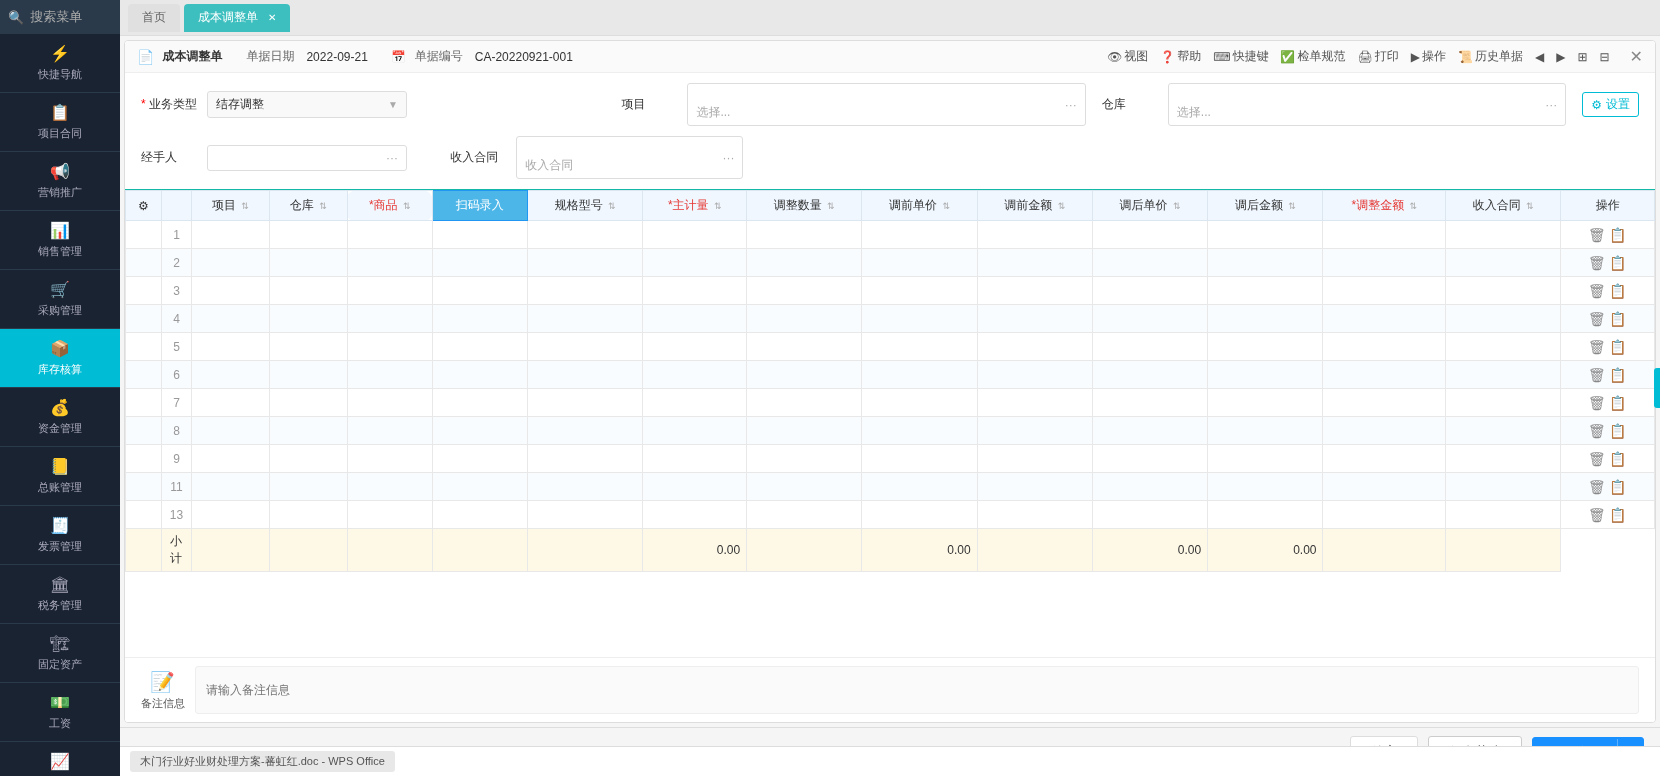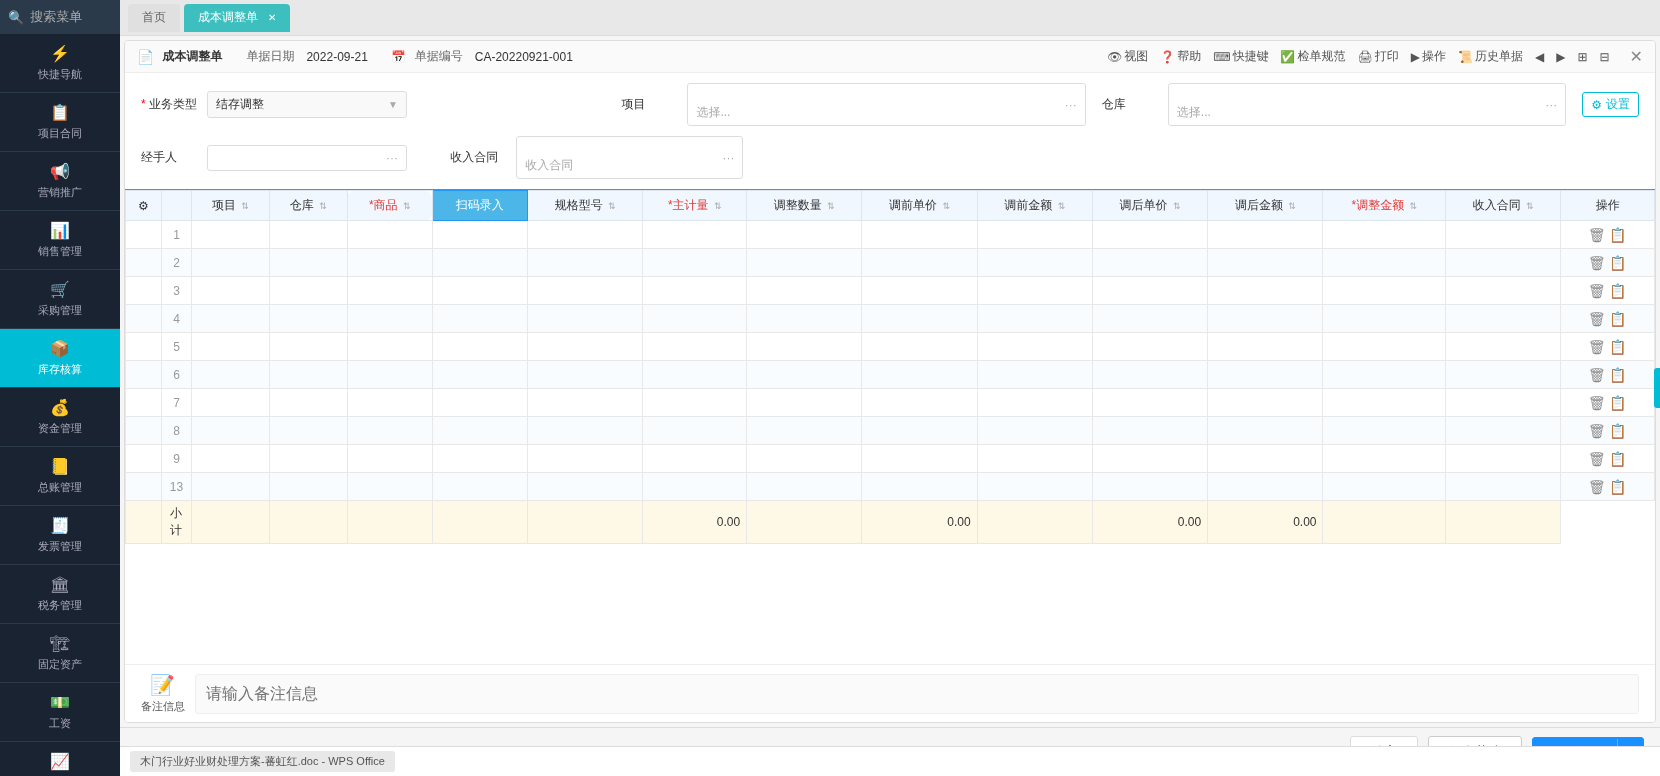--- a/index.html
+++ b/index.html
@@ -259,24 +259,24 @@
       gap: 2px;
       color: #555;
       font-size: 11px;
     }
     .notes-icon { font-size: 20px; color: #555; }
     .notes-input {
       flex: 1;
       border: 1px solid #eee;
       border-radius: 3px;
       padding: 6px 10px;
-      font-size: 16px;
+      font-size: 12px;
       color: #aaa;
       background: #fafafa;
-      height: 40px;
+      height: 48px;
     }
 
     
     .bottom-bar {
       display: flex;
       align-items: center;
       justify-content: flex-end;
       padding: 8px 16px;
       background: #f5f5f5;
       border-top: 1px solid #ddd;
@@ -797,20 +797,43 @@
               <td></td>
               <td>
     <div class="action-cell">
       <span class="action-btn" title="删除">🗑</span>
       <span class="action-btn" title="复制">📋</span>
     </div>
               </td>
             </tr>
             <tr>
               <td></td>
+              <td class="row-num">11</td>
+              <td></td>
+              <td></td>
+              <td></td>
+              <td></td>
+              <td></td>
+              <td></td>
+              <td></td>
+              <td></td>
+              <td></td>
+              <td></td>
+              <td></td>
+              <td></td>
+              <td></td>
+              <td>
+    <div class="action-cell">
+      <span class="action-btn" title="删除">🗑</span>
+      <span class="action-btn" title="复制">📋</span>
+    </div>
+              </td>
+            </tr>
+            <tr>
+              <td></td>
               <td class="row-num">13</td>
               <td></td>
               <td></td>
               <td></td>
               <td></td>
               <td></td>
               <td></td>
               <td></td>
               <td></td>
               <td></td>

